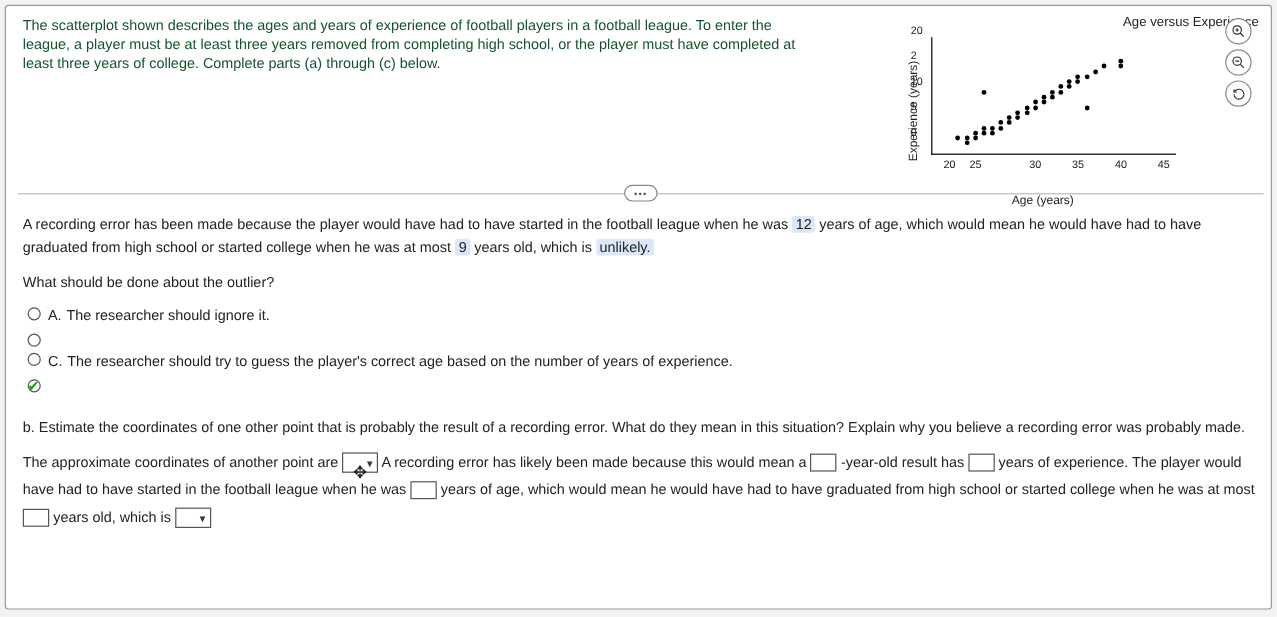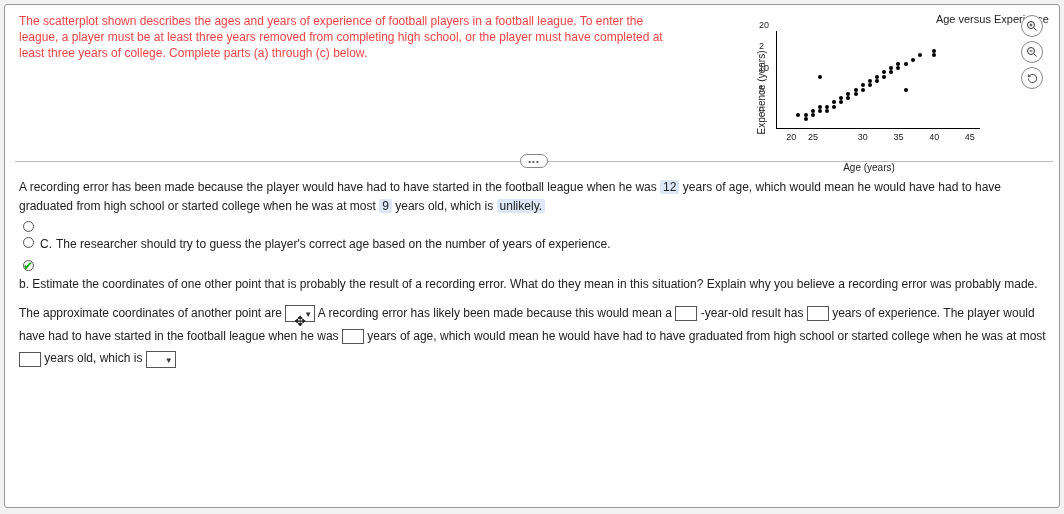--- a/index.html
+++ b/index.html
@@ -1,19 +1,19 @@
 <!DOCTYPE html>
 <html><head>
 <meta charset="utf-8">
 <style>
 *{box-sizing:border-box;margin:0;padding:0}
 body{font-family:Arial,Helvetica,sans-serif;font-size:12px;color:#222;background:#f2f2f2;width:1064px;height:514px;overflow:hidden;position:relative}
 .page{background:#fff;margin:4px;border:1px solid #999;border-radius:3px;padding:8px 10px 8px 14px;height:504px;position:relative}
 .top{display:flex;gap:10px}
-.prompt{width:660px;font-size:12px;line-height:1.35;color:#ef4444}
+.prompt{width:660px;font-size:12px;line-height:1.35;color:#14532d}
 .chartwrap{flex:1;position:relative}
 .chart-title{text-align:right;font-size:11px;margin-bottom:2px}
 .chart{width:230px;height:120px;position:relative;margin:0 auto}
 .yaxis{position:absolute;left:-34px;top:50%;transform:rotate(-90deg);transform-origin:center;font-size:10px;white-space:nowrap}
 .xaxis{position:absolute;bottom:-26px;left:0;right:0;text-align:center;font-size:10px}
 .plot{position:absolute;left:22px;top:4px;right:4px;bottom:18px;border-left:1px solid #000;border-bottom:1px solid #000;background:#fff}
 .pt{position:absolute;width:4px;height:4px;background:#000;border-radius:50%}
 .ylbl{position:absolute;left:-18px;font-size:9px;transform:translateY(-50%)}
 .xlbl{position:absolute;bottom:-14px;font-size:9px;transform:translateX(-50%)}
 .tools{position:absolute;right:6px;top:2px;display:flex;flex-direction:column;gap:4px}
@@ -21,21 +21,21 @@
 .divider{border:0;border-top:1px solid #bbb;margin:14px -4px 6px -4px}
 .expander{width:28px;height:14px;border:1px solid #888;border-radius:8px;background:#fff;margin:-14px auto 10px auto;display:flex;align-items:center;justify-content:center;font-size:8px;letter-spacing:1px;color:#555;cursor:pointer}
 .body{font-size:12px;line-height:1.6}
 .hl{background:#dce8f7;padding:0 3px;border-radius:2px}
 .q{margin:10px 0 8px 0}
 .opts{margin-left:4px}
 .opt{display:flex;align-items:flex-start;gap:6px;margin:3px 0}
 .radio{width:11px;height:11px;border:1px solid #555;border-radius:50%;margin-top:2px;flex-shrink:0;position:relative;cursor:pointer}
 .radio.sel::after{content:"✔";position:absolute;left:-1px;top:-4px;font-size:12px;color:#0a0}
 .letter{margin-right:4px}
-.partb{margin-top:4px}
+.partb{margin-top:20px}
 .dd{display:inline-block;border:1px solid #555;padding:1px 14px 1px 6px;font-size:11px;position:relative;background:#fff;cursor:pointer;min-width:30px;height:17px;vertical-align:middle}
 .dd::after{content:"▼";position:absolute;right:2px;top:1px;font-size:8px;color:#333}
 .box{display:inline-block;border:1px solid #555;width:22px;height:15px;vertical-align:middle;background:#fff}
 .cursor-icon{position:absolute;font-size:14px;pointer-events:none}
 </style>
 </head>
 <body>
 
 <div class="page">
   <div class="top">
@@ -125,22 +125,27 @@
   <div class="expander">•••</div>
 
   <div class="body">
     <span>A recording error has been made because the player would have had to have started in the football league when he was </span>
     <span class="hl">12</span>
     <span> years of age, which would mean he would have had to have graduated from high school or started college when he was at most </span>
     <span class="hl">9</span>
     <span> years old, which is </span>
     <span class="hl">unlikely.</span>
 
+    <div class="q">What should be done about the outlier?</div>
 
     <div class="opts">
+      <div class="opt">
+          <span class="radio"></span>
+          <span><span class="letter">A.</span><span>The researcher should ignore it.</span></span>
+        </div>
       <div class="opt">
           <span class="radio"></span>
         </div>
       <div class="opt">
           <span class="radio"></span>
           <span><span class="letter">C.</span><span>The researcher should try to guess the player's correct age based on the number of years of experience.</span></span>
         </div>
       <div class="opt">
           <span class="radio sel"></span>
         </div>

